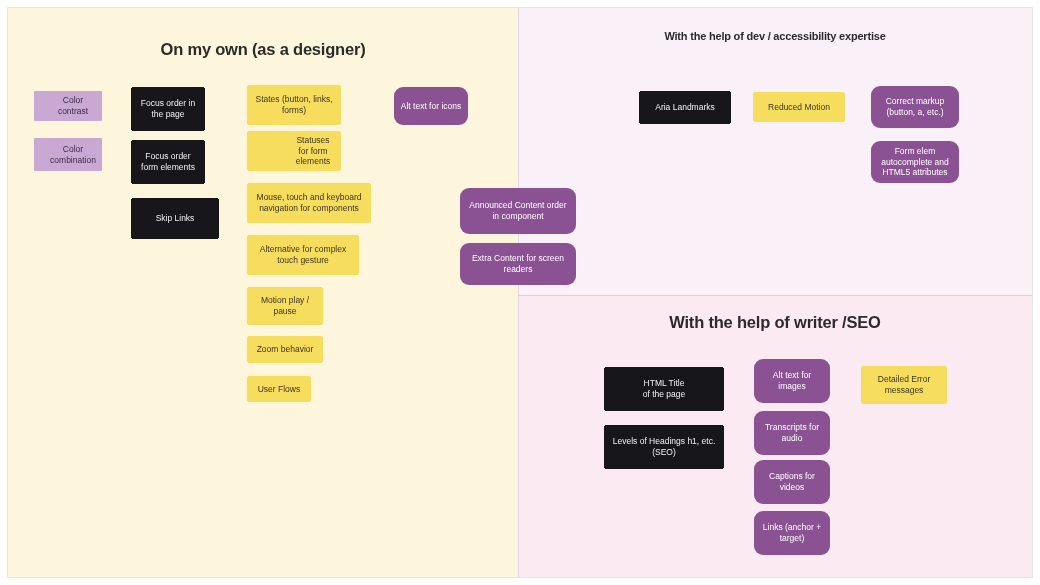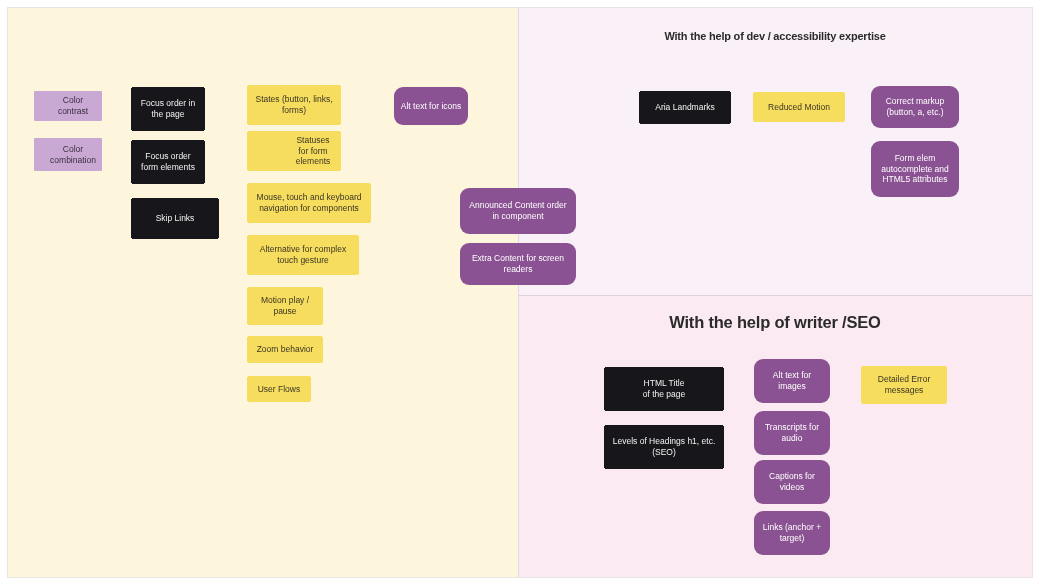--- a/index.html
+++ b/index.html
@@ -162,20 +162,21 @@
 </style>
 </head>
 <body>
 
 <div id="board">
 
   <div class="panel" id="panel-designer"></div>
   <div class="panel" id="panel-dev"></div>
   <div class="panel" id="panel-writer"></div>
 
+  <div class="panel-title" id="title-designer">On my own (as a designer)</div>
   <div class="panel-title" id="title-dev">With the help of dev / accessibility expertise</div>
   <div class="panel-title" id="title-writer">With the help of writer /SEO</div>
 
 
   <div id="cards-layer">
       <div class="card lav" style="left: 26px; top: 83px; width: 68px; height: 30px;"><span class="txt">Color contrast</span></div>
       <div class="card lav" style="left: 26px; top: 130px; width: 68px; height: 33px;"><span class="txt">Color
 combination</span></div>
       <div class="card black stamp" style="left: 124px; top: 80px; width: 72px; height: 42px;"><span class="edge-l"></span><span class="edge-r"></span><span class="txt">Focus order in
 the page</span></div>
@@ -196,21 +197,21 @@
       <div class="card yellow stamp" style="left: 240px; top: 369px; width: 62px; height: 24px;"><span class="edge-l"></span><span class="edge-r"></span><span class="txt">User Flows</span></div>
       <div class="card purple" style="left: 386px; top: 79px; width: 74px; height: 38px;"><span class="txt">Alt text for icons</span></div>
       <div class="card purple" style="left: 452px; top: 180px; width: 116px; height: 46px;"><span class="txt">Announced Content order
 in component</span></div>
       <div class="card purple" style="left: 452px; top: 235px; width: 116px; height: 42px;"><span class="txt">Extra Content for screen
 readers</span></div>
       <div class="card black stamp" style="left: 632px; top: 84px; width: 90px; height: 31px;"><span class="edge-l"></span><span class="edge-r"></span><span class="txt">Aria Landmarks</span></div>
       <div class="card yellow stamp" style="left: 746px; top: 85px; width: 90px; height: 28px;"><span class="edge-l"></span><span class="edge-r"></span><span class="txt">Reduced Motion</span></div>
       <div class="card purple" style="left: 863px; top: 78px; width: 88px; height: 42px;"><span class="txt">Correct markup
 (button, a, etc.)</span></div>
-      <div class="card purple" style="left: 863px; top: 133px; width: 88px; height: 56px;"><span class="txt">Form elem
+      <div class="card purple" style="left: 863px; top: 133px; width: 88px; height: 42px;"><span class="txt">Form elem
 autocomplete and
 HTML5 attributes</span></div>
       <div class="card black stamp" style="left: 597px; top: 360px; width: 118px; height: 42px;"><span class="edge-l"></span><span class="edge-r"></span><span class="txt">HTML Title
 of the page</span></div>
       <div class="card black stamp" style="left: 597px; top: 418px; width: 118px; height: 42px;"><span class="edge-l"></span><span class="edge-r"></span><span class="txt">Levels of Headings h1, etc.
 (SEO)</span></div>
       <div class="card purple" style="left: 746px; top: 351px; width: 76px; height: 44px;"><span class="txt">Alt text for
 images</span></div>
       <div class="card purple" style="left: 746px; top: 403px; width: 76px; height: 44px;"><span class="txt">Transcripts for
 audio</span></div>

